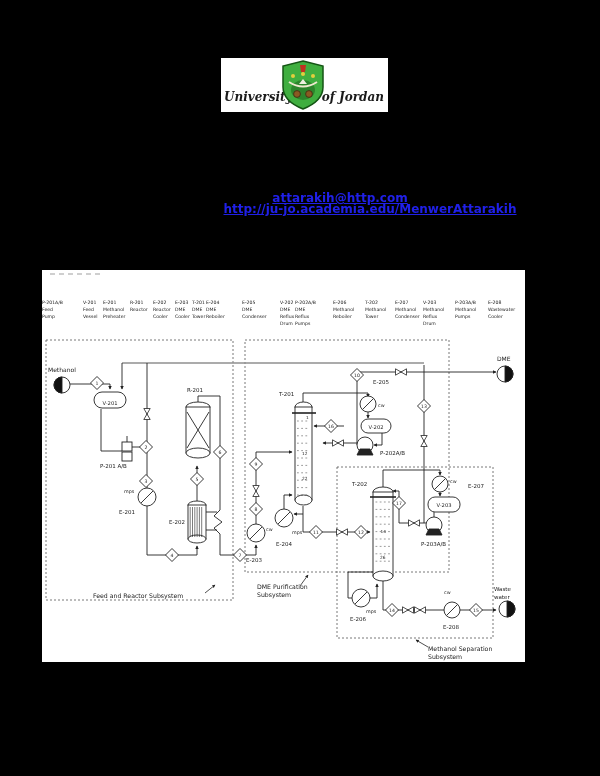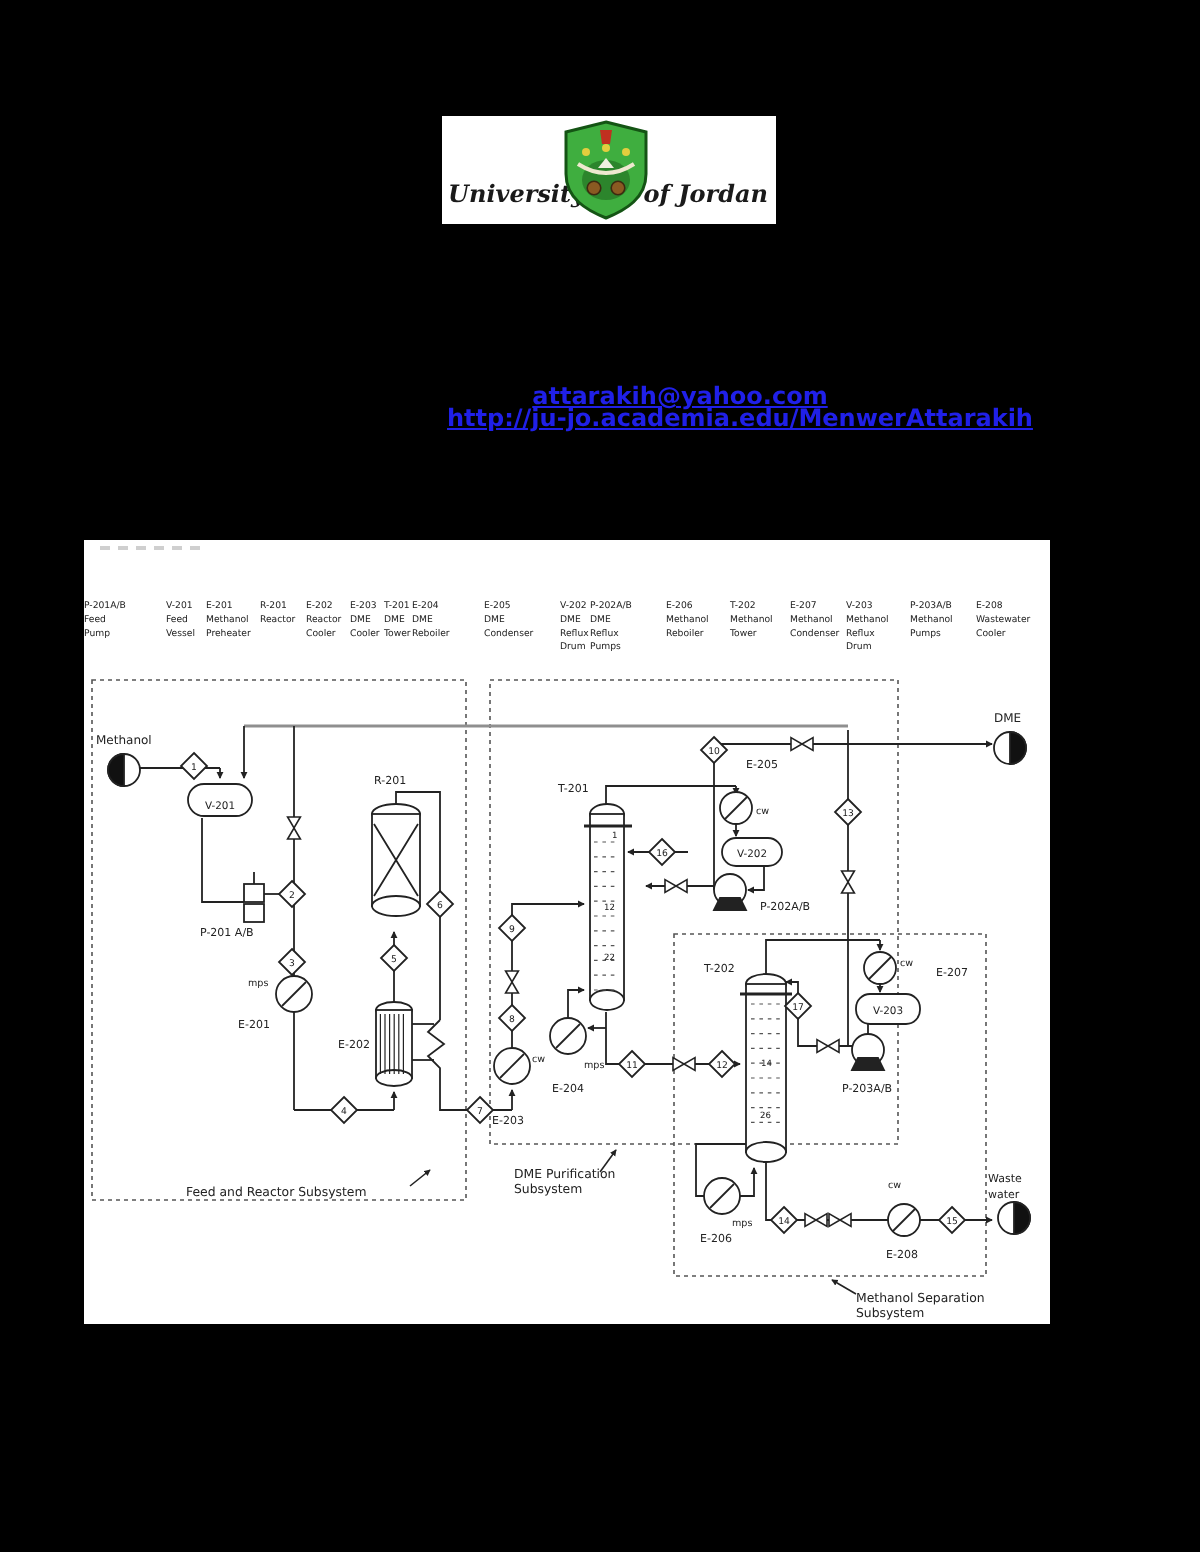--- a/index.html
+++ b/index.html
@@ -36,21 +36,21 @@
         <path d="M8 22 Q22 31 36 22" stroke="#eee8cf" stroke-width="2" fill="none"></path>
         <circle cx="16" cy="34" r="3.4" fill="#8a5a22" stroke="#3c2a10" stroke-width="0.8"></circle>
         <circle cx="28" cy="34" r="3.4" fill="#8a5a22" stroke="#3c2a10" stroke-width="0.8"></circle>
         <path d="M18 24 L26 24 L22 19 Z" fill="#efefe0"></path>
       </svg>
     </span>
     <span id="logo-right" class="logo-text">of Jordan</span>
   </div>
 
   <div id="link1" class="linkline">
-    <a href="#">attarakih@yahoo.com</a>
+    <a href="#">attarakih@http.com</a>
   </div>
   <div id="link2" class="linkline">
     <a href="#">http://ju-jo.academia.edu/MenwerAttarakih</a>
   </div>
 
   <div id="panel">
     <svg id="pfd" width="483" height="392" viewBox="42 270 483 392">
       <defs>
         <marker id="arr" markerWidth="6" markerHeight="6" refX="3.5" refY="2" orient="auto">
           <path d="M0 0 L4 2 L0 4 Z" fill="#222"></path>

